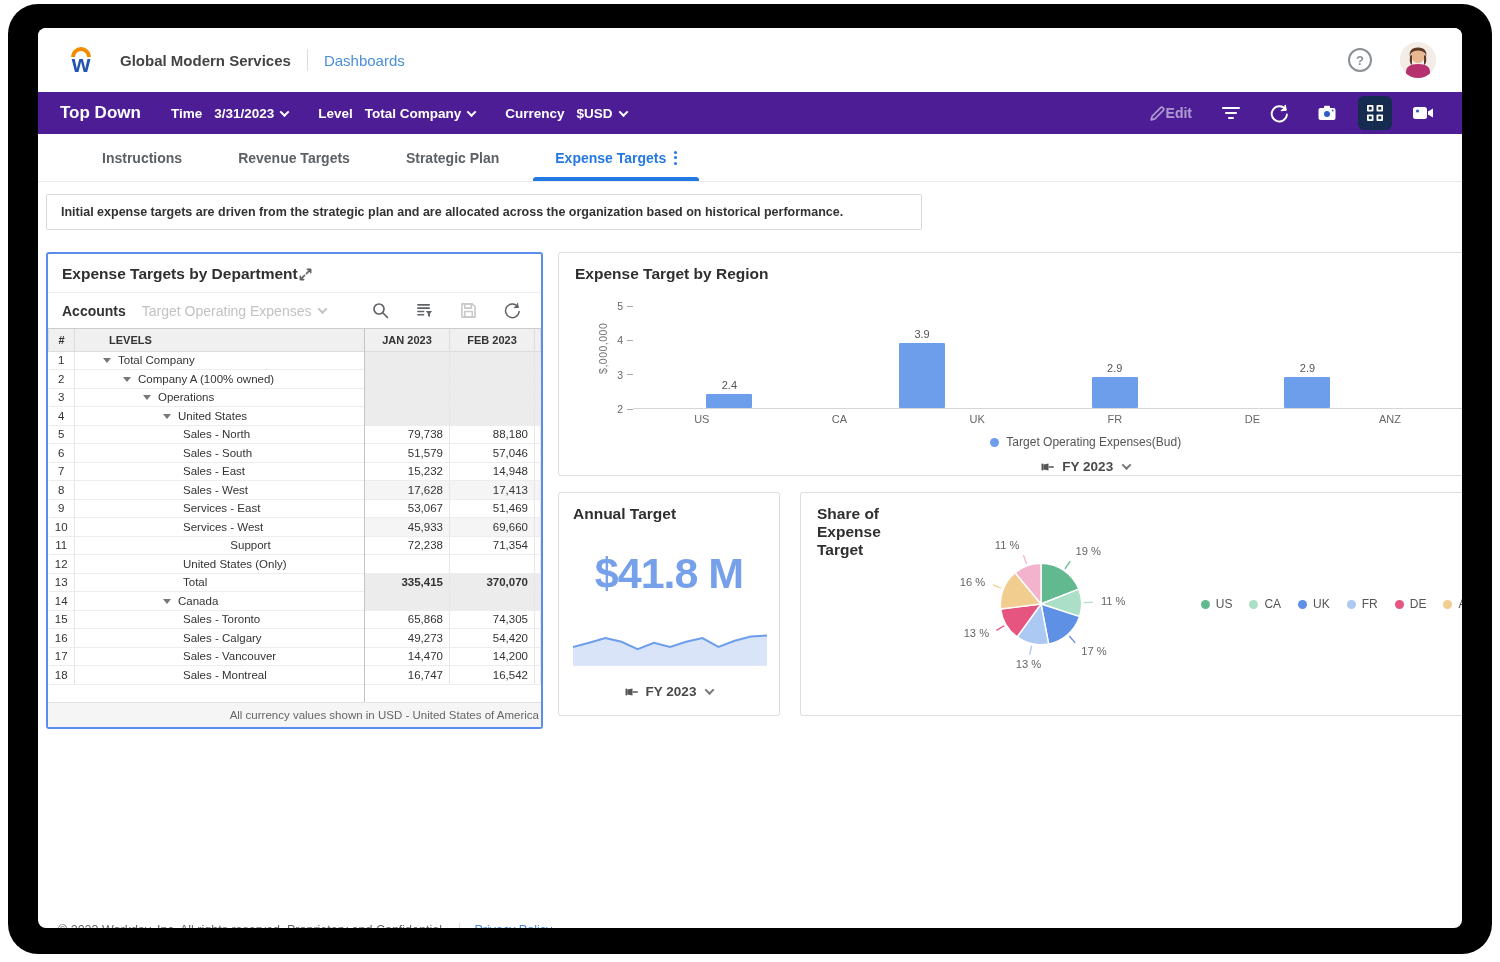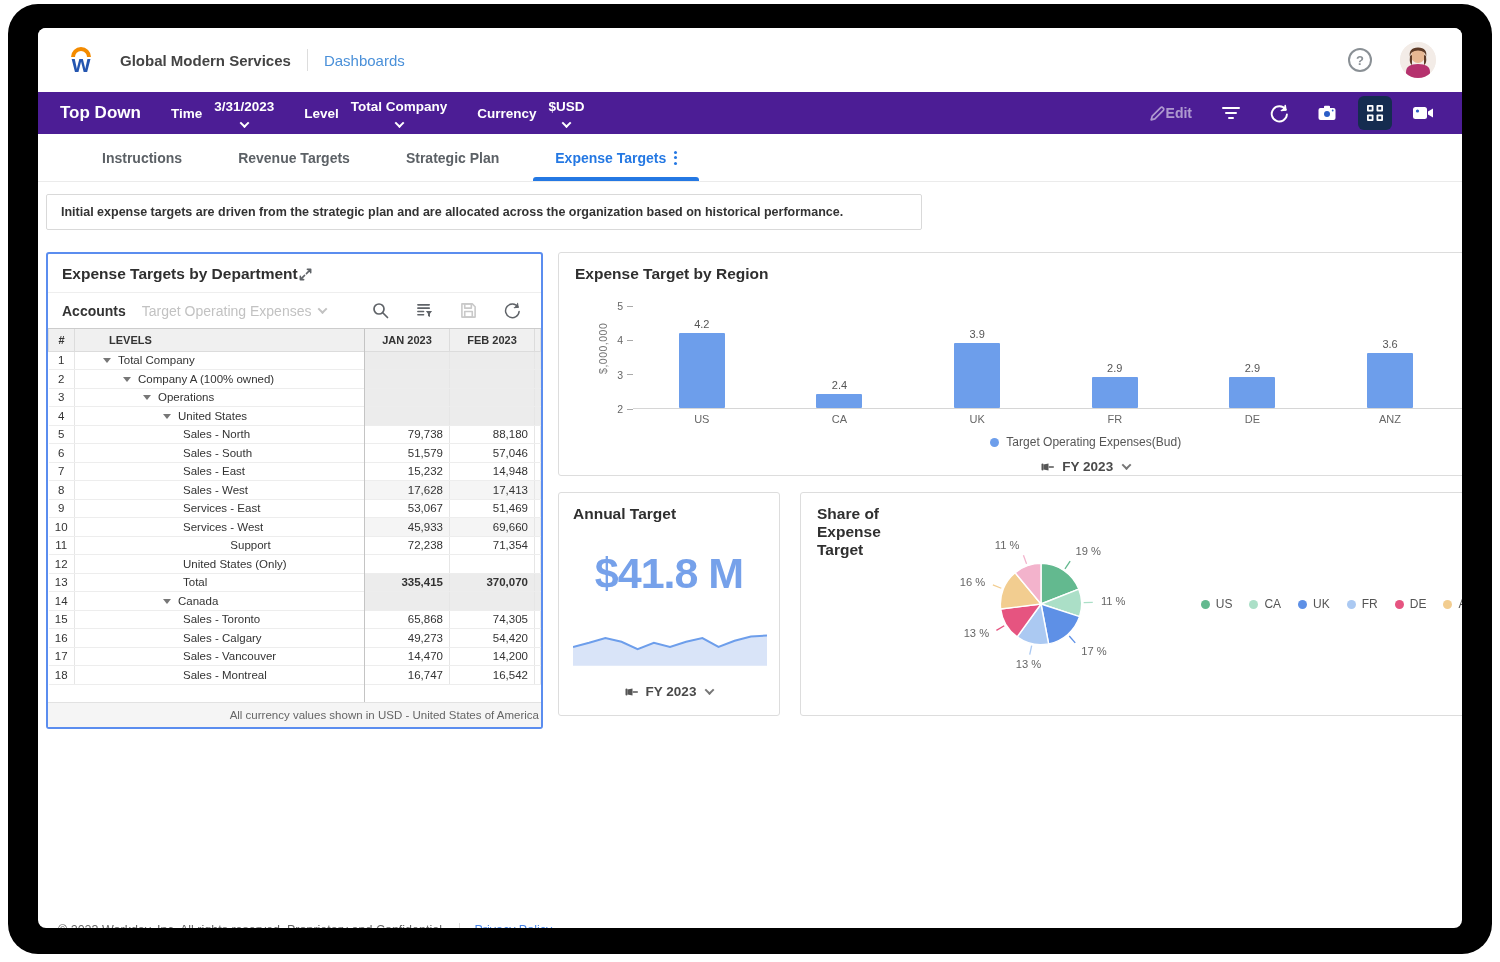--- a/index.html
+++ b/index.html
@@ -16,21 +16,21 @@
   .crumb-div { width:1px; height:22px; background:#ddd; margin:0 16px; }
   .crumb-link { font-size:15px; color:#4a90d9; cursor:pointer; }
   .header-right { margin-left:auto; display:flex; align-items:center; gap:28px; }
   .help-btn { width:24px; height:24px; border:2px solid #8a9095; border-radius:50%; color:#8a9095; font-size:13px; font-weight:bold; display:flex; align-items:center; justify-content:center; }
   .avatar { width:36px; height:36px; border-radius:50%; overflow:hidden; background:#f3ece7; }
 
   
   .blue-bar { height:42px; background:#4c1d95; display:flex; align-items:center; padding:0 22px; color:#fff; }
   .bb-title { font-size:17px; font-weight:bold; margin-right:30px; }
   .bb-label { font-size:13.5px; font-weight:bold; margin-right:12px; }
-  .bb-value { font-size:13.5px; font-weight:bold; display:flex; align-items:center; gap:7px; margin-right:30px; cursor:pointer;flex-direction:column; }
+  .bb-value { font-size:13.5px; font-weight:bold; display:flex; align-items:center; gap:7px; margin-right:30px; cursor:pointer; }
   .chev { width:7px; height:7px; border-right:2px solid currentColor; border-bottom:2px solid currentColor; transform:rotate(45deg) translate(-1px,-1px); display:inline-block; }
   .bb-right { margin-left:auto; display:flex; align-items:center; gap:14px; }
   .bb-edit { display:flex; align-items:center; gap:0; color:rgba(255,255,255,.55); font-size:14px; font-weight:bold; margin-right:8px; }
   .ic-btn { width:34px; height:34px; display:flex; align-items:center; justify-content:center; border-radius:6px; cursor:pointer; }
   .ic-btn.active { background:#152c50; }
   .ic-btn svg { display:block; }
 
   
   .tab-bar { height:48px; display:flex; align-items:stretch; padding-left:36px; border-bottom:1px solid #ebebeb; background:#fff; }
   .tab { display:flex; align-items:center; gap:8px; padding:0 28px; font-size:14px; font-weight:bold; color:#5c6166; position:relative; cursor:pointer; }
@@ -439,42 +439,34 @@
                     <i></i>
                   </span>
                   <span class="y-tick" style="top: 112px;">
                     <span>2</span>
                     <i></i>
                   </span>
                 </div>
             <div style="flex:1">
               <div class="plot">
                     <div class="bar-group">
-                      <span class="bar-val">4.2</span>
-                      <div class="bar" style="height: 75.5px; background: rgb(109, 158, 235);"></div>
-                    </div>
-                    <div class="bar-group">
                       <span class="bar-val">2.4</span>
                       <div class="bar" style="height: 13.7px; background: rgb(109, 158, 235);"></div>
                     </div>
                     <div class="bar-group">
                       <span class="bar-val">3.9</span>
                       <div class="bar" style="height: 65.2px; background: rgb(109, 158, 235);"></div>
                     </div>
                     <div class="bar-group">
                       <span class="bar-val">2.9</span>
                       <div class="bar" style="height: 30.9px; background: rgb(109, 158, 235);"></div>
                     </div>
                     <div class="bar-group">
                       <span class="bar-val">2.9</span>
                       <div class="bar" style="height: 30.9px; background: rgb(109, 158, 235);"></div>
-                    </div>
-                    <div class="bar-group">
-                      <span class="bar-val">3.6</span>
-                      <div class="bar" style="height: 54.9px; background: rgb(109, 158, 235);"></div>
                     </div>
                     <div class="bar-group">
                       <span class="bar-val">2.3</span>
                       <div class="bar" style="height: 10.3px; background: rgb(109, 158, 235);"></div>
                     </div>
                   </div>
               <div class="cats" style="margin-left:0">
                     <span class="cat">US</span>
                     <span class="cat">CA</span>
                     <span class="cat">UK</span>

